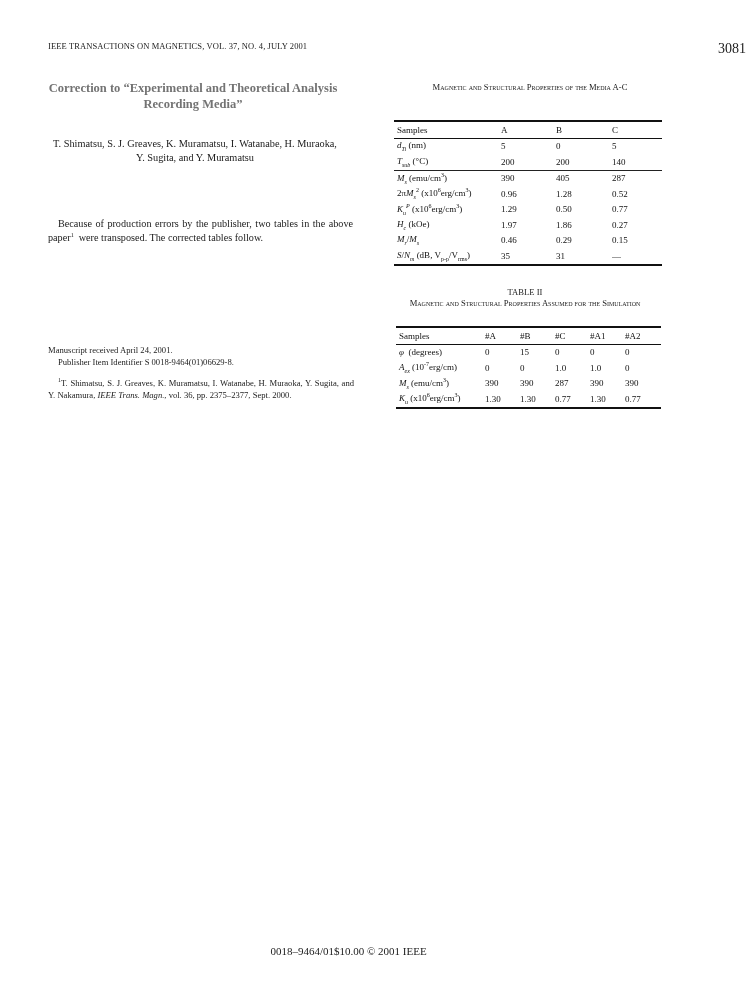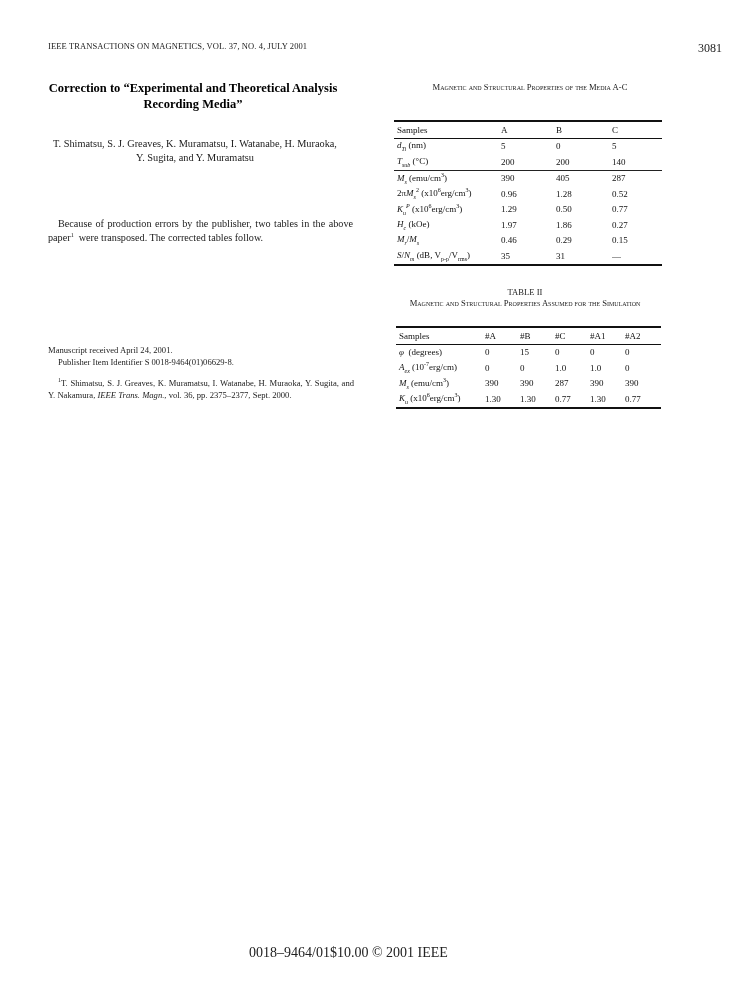--- a/index.html
+++ b/index.html
@@ -1,22 +1,22 @@
 <!DOCTYPE html>
 <html><head>
 <meta charset="utf-8">
 <style>
   html, body { margin:0; padding:0; background:#ffffff; }
   body { width:755px; height:1000px; position:relative; overflow:hidden;
          font-family:"Liberation Serif", "DejaVu Serif", serif; color:#1a1a1a; }
   .abs { position:absolute; }
   .running-head { left:48px; top:41px; font-size:8.5px; letter-spacing:0.1px; color:#222; }
-  .page-num { left:698px; top:41px; font-size:12px; color:#222; }
+  .page-num { left:718px; top:41px; font-size:14px; color:#222; }
   .title { left:40px; top:81px; width:306px; text-align:center; font-weight:bold;
-           font-size:12.5px; line-height:15.5px; color:#000000; }
+           font-size:12.5px; line-height:15.5px; color:#737373; }
   .authors { left:40px; top:137px; width:310px; text-align:center; font-size:10.3px; line-height:14px; }
   .body-para { left:48px; top:217px; width:305px; font-size:10.2px; line-height:14px; text-align:justify; }
   .body-para .indent { display:inline-block; width:10px; }
   .fn { font-size:8.6px; line-height:11.5px; color:#222; }
   .fn1 { left:48px; top:345px; }
   .fn2 { left:58px; top:357px; }
   .fn3 { left:48px; top:378px; width:306px; text-align:justify; }
   sup.s { font-size:6px; vertical-align:super; line-height:0; }
   .tcap { text-align:center; font-size:8.6px; line-height:11px; color:#222; }
   .t1cap { left:380px; top:82px; width:300px; }
@@ -28,21 +28,21 @@
   table.t1 { left:394px; top:120px; width:268px; border-top:2px solid #111; border-bottom:2px solid #111; }
   table.t1 .c0 { width:104px; padding-left:3px; }
   table.t1 .c1 { width:55px; }
   table.t1 .c2 { width:56px; }
   table.t1 tr.sep td { border-bottom:1px solid #222; }
   table.t2 { left:396px; top:326px; width:265px; border-top:2px solid #111; border-bottom:2px solid #111; }
   table.t2 .c0 { width:86px; padding-left:3px; }
   table.t2 .c { width:35px; }
   table.t2 td { height:15.5px; }
   i { font-style:italic; }
-  .footer { left:0; top:945px; width:697px; text-align:center; font-size:14px; color:#222; }
+  .footer { left:0; top:945px; width:697px; text-align:center; font-size:11px; color:#222; }
 </style>
 </head>
 <body>
 
 <div class="abs running-head">IEEE TRANSACTIONS ON MAGNETICS, VOL. 37, NO. 4, JULY 2001</div>
 <div class="abs page-num">3081</div>
 
 <div class="abs title">
   <div>Correction to “Experimental and Theoretical Analysis</div>
   <div>Recording Media”</div>

